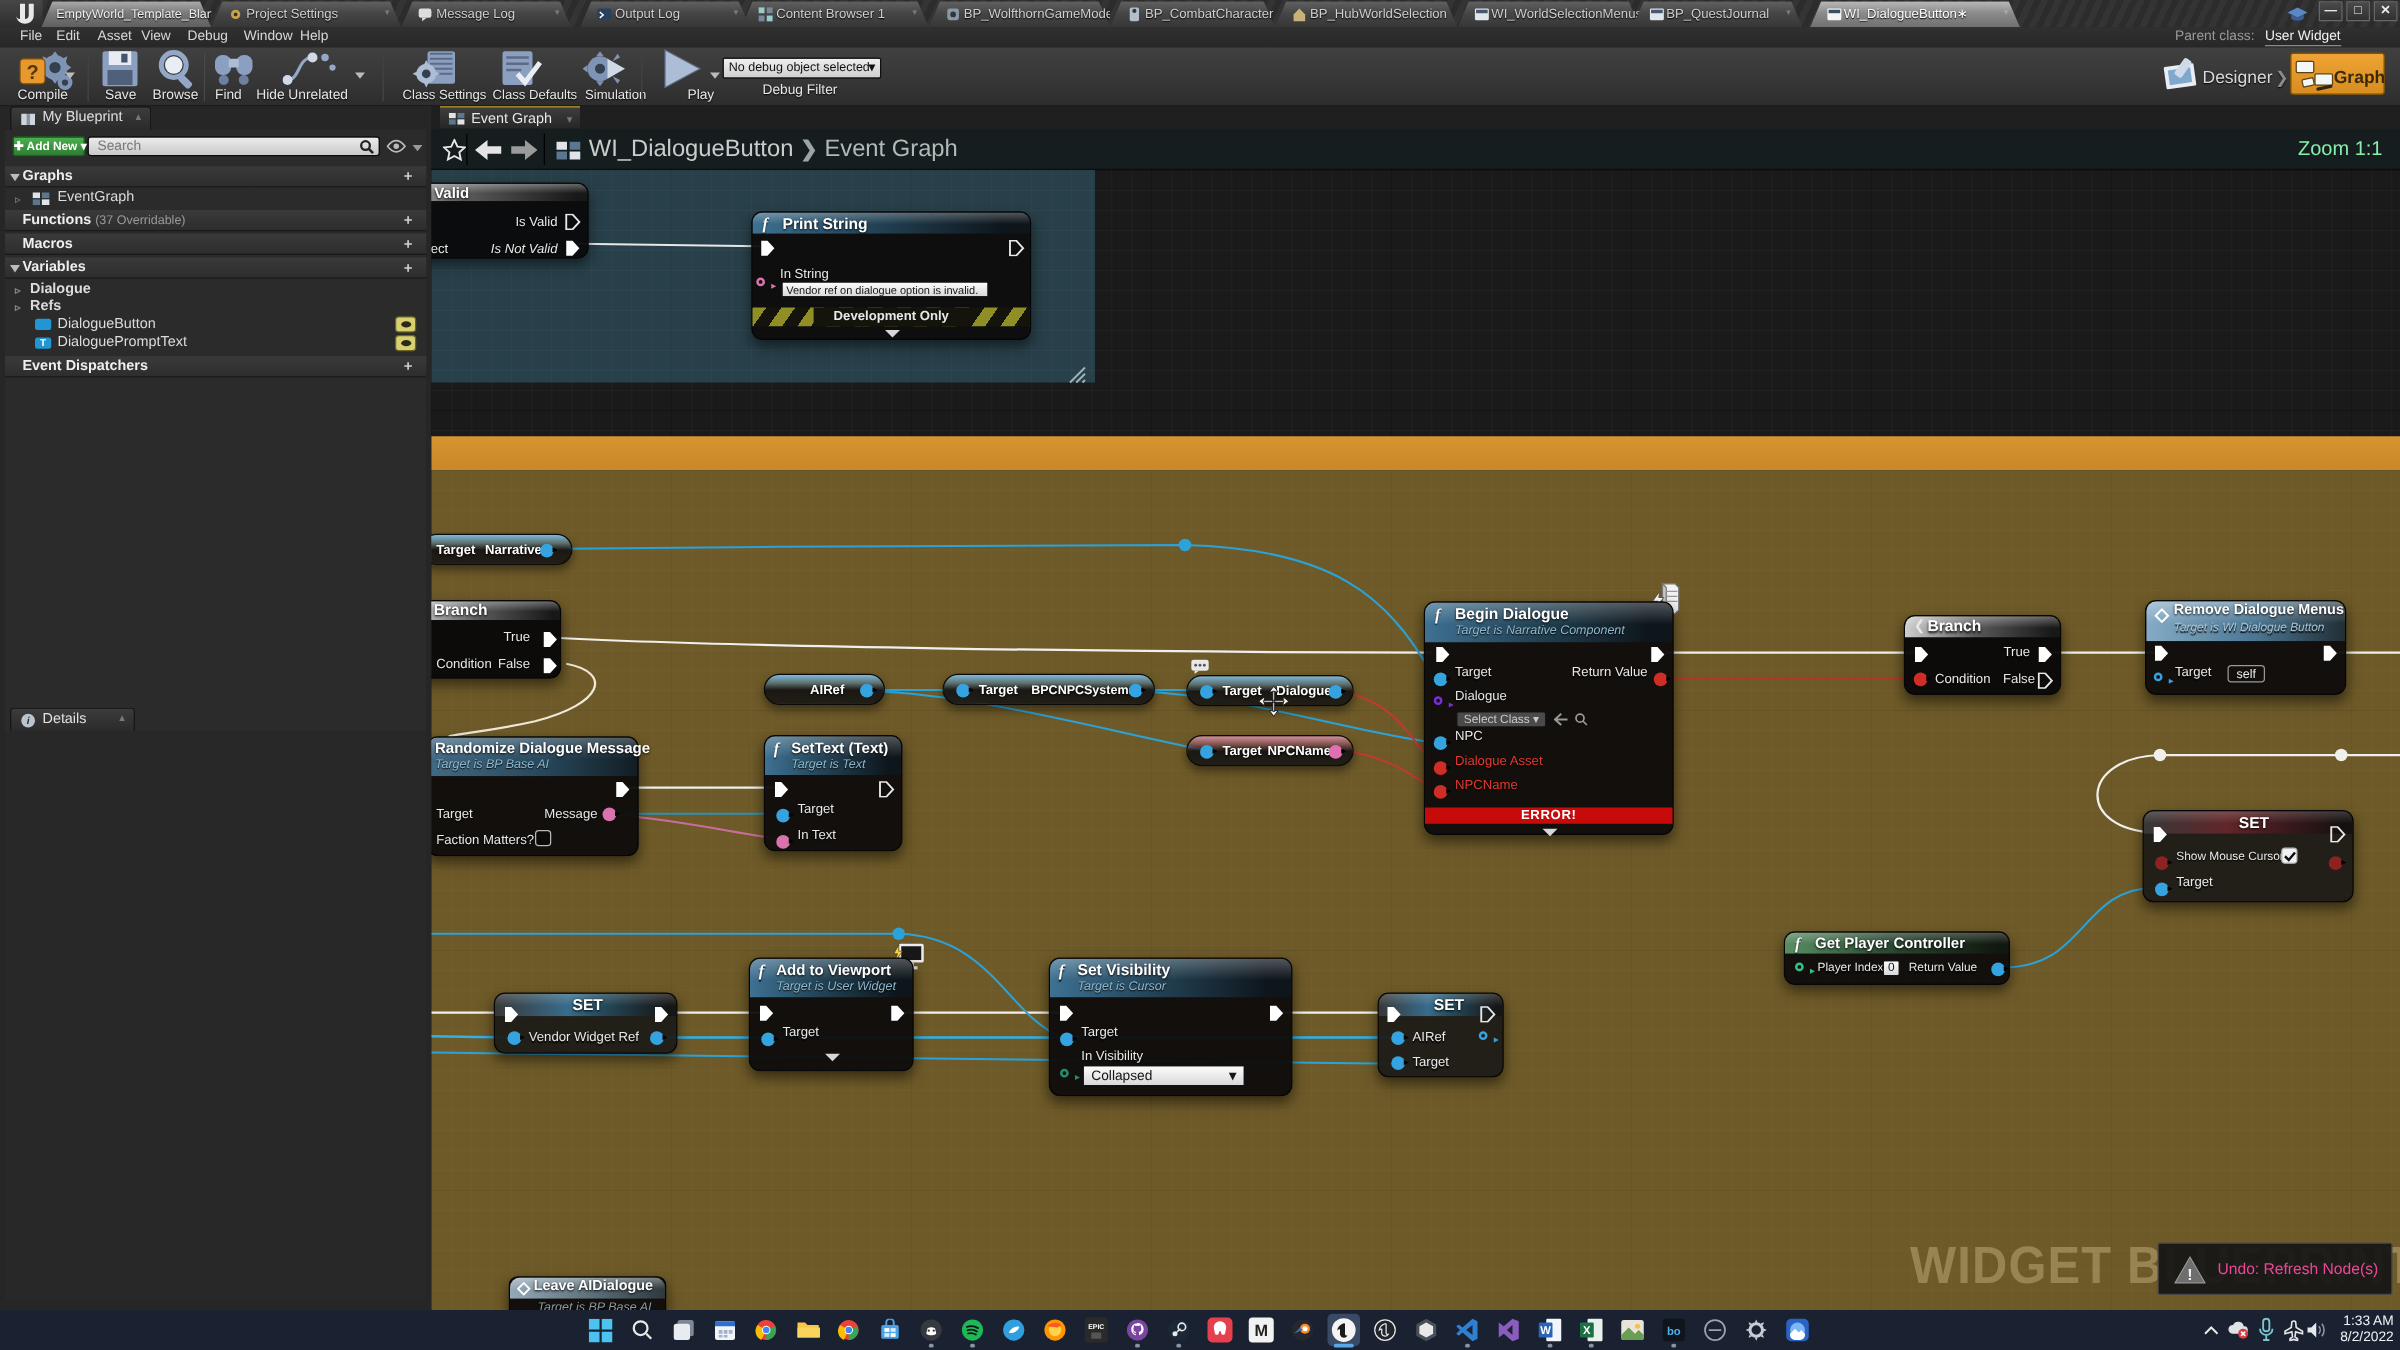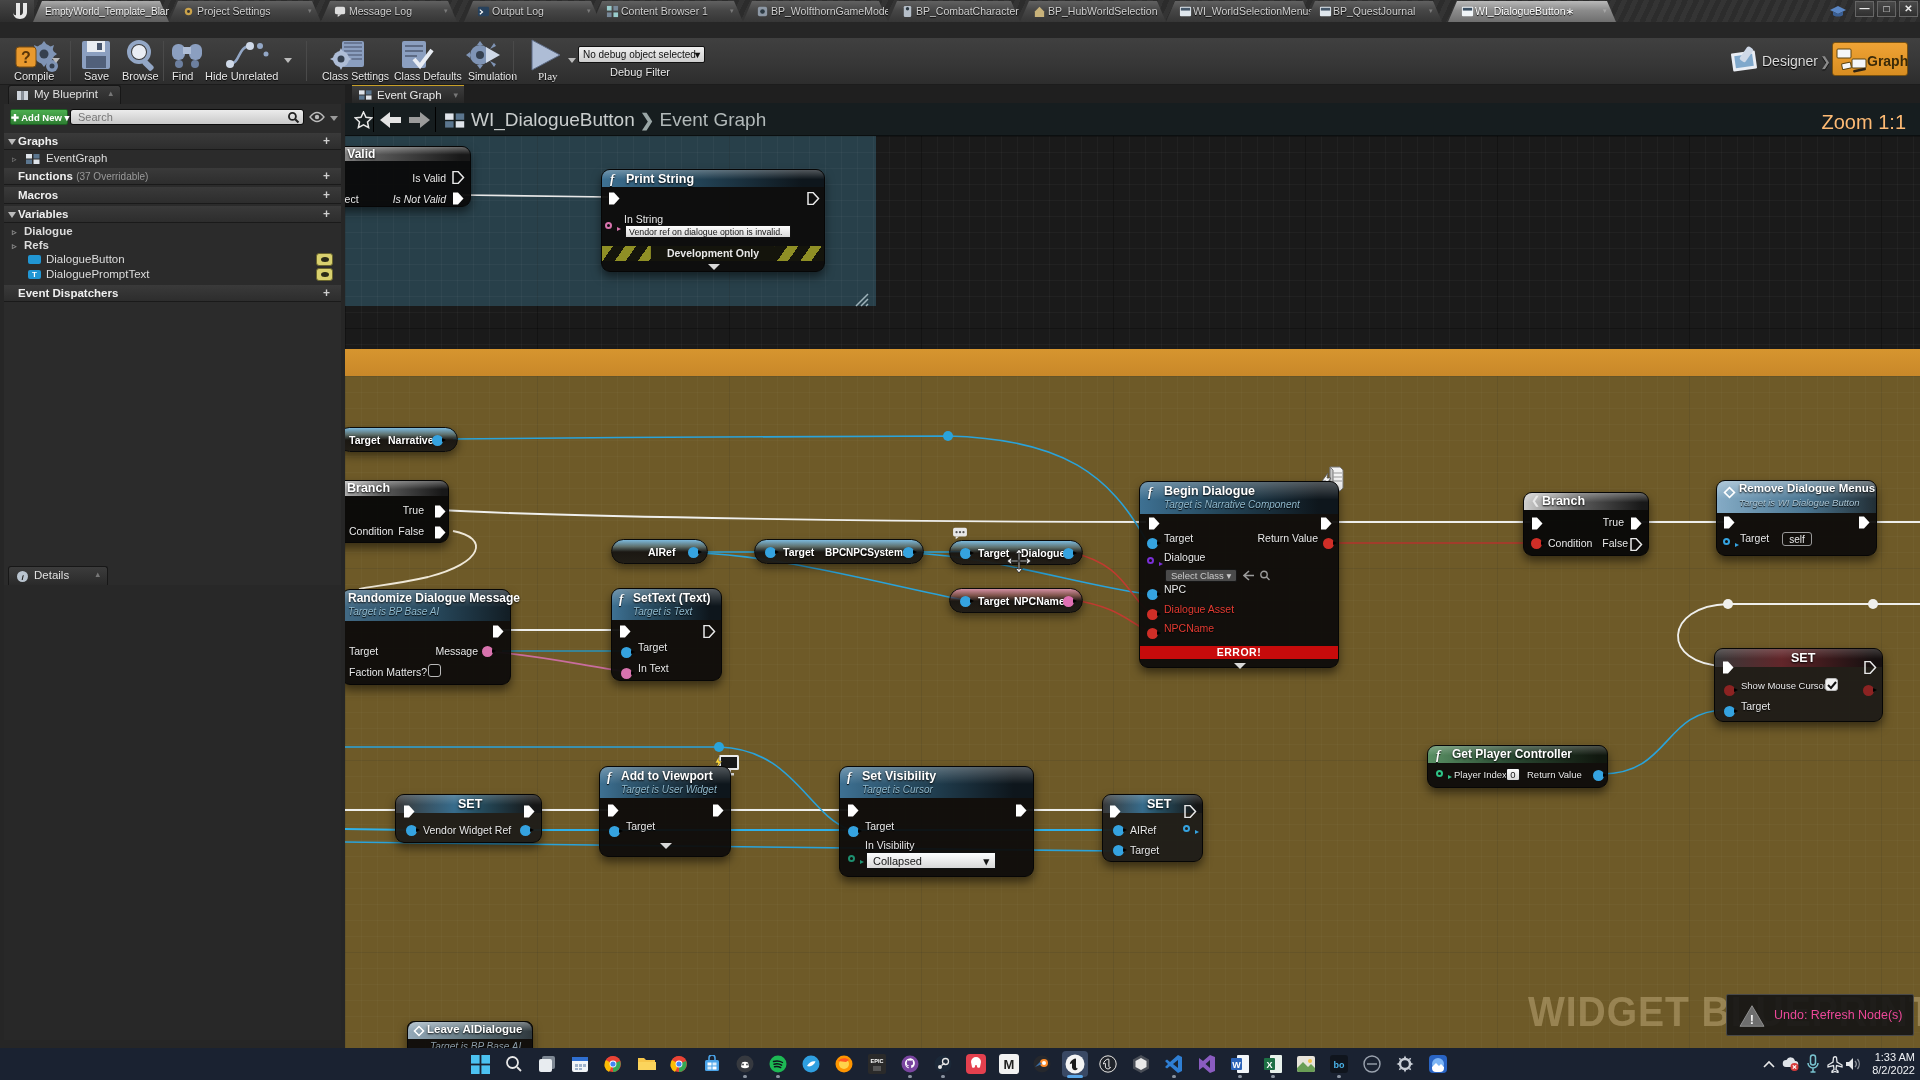--- a/index.html
+++ b/index.html
@@ -177,20 +177,31 @@
         <span class="cx">▾</span>
       </div>
 <svg class="abs" style="left:1828px;top:3px;" width="20" height="17" viewBox="0 0 20 17">
         <path d="M2 7l8-4 8 4-8 4z" fill="#5b87c5"></path>
         <path d="M10 11l-5-2.5V12c2 2 8 2 10 0V8.5z" fill="#3a5f94"></path>
       </svg>
 <div class="winbtn" style="left:1855px;">—</div>
       <div class="winbtn" style="left:1877px;">□</div>
       <div class="winbtn" style="left:1899px;">✕</div>
 </div>
+<div id="menurow" class="abs">
+<span style="left:16px;">File</span>
+      <span style="left:45px;">Edit</span>
+      <span style="left:78px;">Asset</span>
+      <span style="left:113px;">View</span>
+      <span style="left:150px;">Debug</span>
+      <span style="left:195px;">Window</span>
+      <span style="left:240px;">Help</span>
+<span style="left:1740px;color:#9a9a9a;">Parent class:</span>
+      <span style="left:1812px;color:#f2f2f2;border-bottom:1px solid #8a8a8a;padding-bottom:1px;">User Widget</span>
+</div>
 <div id="toolbar" class="abs">
 <svg class="abs" style="left:14px;top:3px;" width="46" height="32" viewBox="0 0 46 32">
         <circle cx="30" cy="13" r="10" fill="#7f94b5"></circle>
         <circle cx="30" cy="13" r="4.5" fill="#35404f"></circle>
         <path d="M30 0l3 4h-6zM30 26l3-4h-6zM17 13l4-3v6zM43 13l-4-3v6zM20 4l4.5 2-3 3zM40 4l-4.5 2 3 3z" fill="#7f94b5"></path>
         <rect x="2" y="6" width="20" height="20" rx="3" fill="#e8992e" stroke="#7a4d10"></rect>
         <text x="12" y="22" text-anchor="middle" font-size="16" font-weight="bold" fill="#5a3508">?</text>
         <circle cx="38" cy="25" r="6" fill="#7f94b5"></circle>
         <circle cx="38" cy="25" r="2.5" fill="#35404f"></circle>
       </svg>
@@ -247,21 +258,21 @@
         <circle cx="14" cy="16" r="10" fill="#7f94b5"></circle>
         <circle cx="14" cy="16" r="4" fill="#35404f"></circle>
         <path d="M14 2l3 4h-6zM14 30l3-4h-6zM0 16l4-3v6zM24 10l4-6 2 3zM24 22l4 6 2-3z" fill="#7f94b5"></path>
         <path d="M20 8l14 8-14 8z" fill="#cfd9e8"></path>
       </svg>
 <span class="tlab" style="left:468px;top:32px;font-size:10.5px;">Simulation</span>
 <span class="tsep" style="left:513px;"></span>
 <svg class="abs" style="left:528px;top:0px;" width="36" height="34" viewBox="0 0 36 34">
         <path d="M4 2l28 15L4 32z" fill="#aebdd6" stroke="#5d6b85"></path>
       </svg>
-<span class="tlab" style="left:538px;top:32px;font-family:Liberation Serif, serif;">Play</span>
+<span class="tlab" style="left:550px;top:32px;">Play</span>
       <span class="caret" style="left:568px;top:20px;"></span>
 <div id="dbgbox">No debug object selected <b style="position:absolute;right:4px;top:0;">▾</b></div>
 <span class="tlab" style="left:610px;top:28px;">Debug Filter</span>
 <svg class="abs" style="left:1729px;top:6px;" width="34" height="30" viewBox="0 0 34 30">
         <rect x="3" y="8" width="24" height="18" rx="1" fill="#e9edf4" transform="rotate(-8 15 17)"></rect>
         <rect x="6" y="11" width="18" height="12" fill="#7fa8cc" transform="rotate(-8 15 17)"></rect>
         <rect x="14" y="2" width="7" height="16" rx="2" transform="rotate(35 17 10)" fill="#cfd9e8"></rect>
       </svg>
 <span class="tlab" style="left:1762px;top:15px;font-size:14px;color:#dadada;">Designer</span>
 <span class="tlab" style="left:1820px;top:16px;font-size:13px;color:#8a8a8a;">❯</span>
@@ -346,21 +357,21 @@
         <path d="M12 1v5H1v6h11v5l10-8z" fill="#9b9b9b"></path>
       </svg>
 <div style="position:absolute;left:90px;top:4px;width:1px;height:25px;background:#000;"></div>
 <svg style="position:absolute;left:100px;top:9px;" width="20" height="17" viewBox="0 0 14 12">
         <rect x="0" y="1" width="6" height="4.5" fill="#dfe4ea"></rect>
         <rect x="7.5" y="1" width="6" height="4.5" fill="#5b768f"></rect>
         <rect x="0" y="6.5" width="6" height="4.5" fill="#5b768f"></rect>
         <rect x="7.5" y="6.5" width="6" height="4.5" fill="#dfe4ea"></rect>
       </svg>
 <span class="t" style="position:absolute;left:126px;top:6px;">WI_DialogueButton <b style="color:#9aa6a6;font-size:17px;">❯</b> <span style="color:#b2b9b9;">Event Graph</span></span>
-<span style="position:absolute;right:14px;top:8px;color:#fdba74;font-size:20px;">Zoom 1:1</span>
+<span style="position:absolute;right:14px;top:8px;color:#86efac;font-size:16px;">Zoom 1:1</span>
 </div>
 
 <div id="canvas">
 <div id="tealc"></div>
 <svg style="position:absolute;left:508px;top:155px;" width="16" height="16" viewBox="0 0 16 16">
         <path d="M15 3L3 15M15 8L8 15M15 13l-2 2" stroke="#9fb3ba" stroke-width="1.5"></path>
       </svg>
 <div id="orangec"></div>
 <div id="brownc"></div>
 <div id="wm">WIDGET BLUEPRINT</div>

